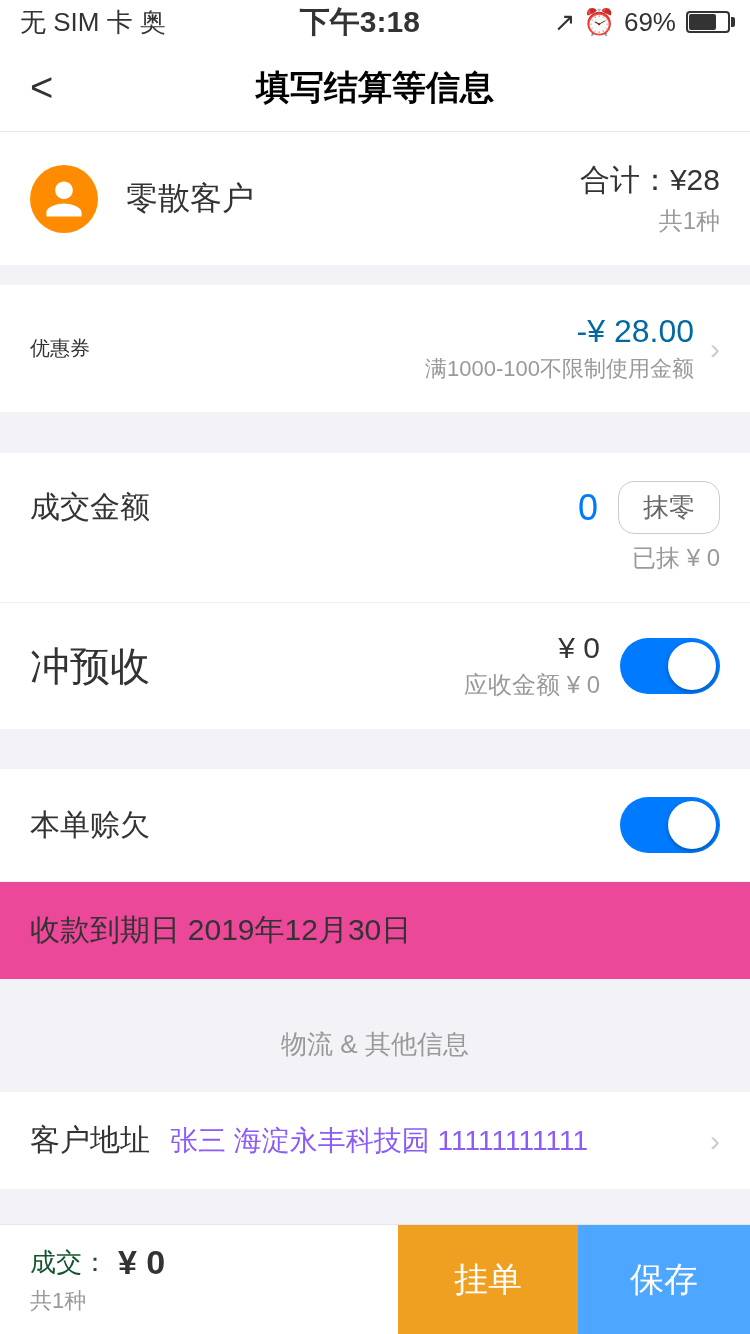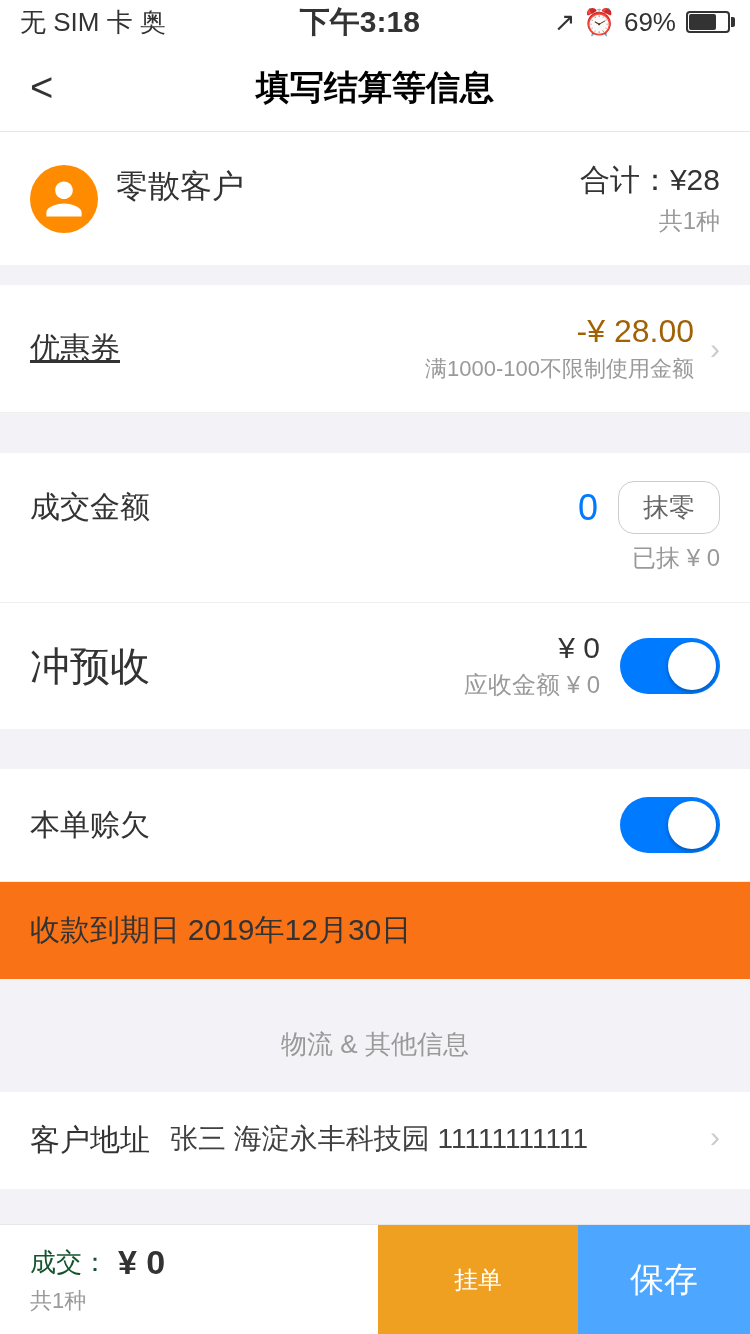--- a/index.html
+++ b/index.html
@@ -109,22 +109,22 @@
     .customer-row {
       background: #fff;
       padding: 28px 30px;
       display: flex;
       align-items: center;
       justify-content: space-between;
       margin-bottom: 20px;
     }
     .customer-left {
       display: flex;
-      align-items: flex-start;
-      gap: 18px;
+      align-items: center;
+      gap: 28px;
     }
     .customer-avatar {
       width: 68px;
       height: 68px;
       border-radius: 50%;
       background: #ff8c00;
       display: flex;
       align-items: center;
       justify-content: center;
     }
@@ -154,35 +154,34 @@
     
     .form-row {
       background: #fff;
       padding: 28px 30px;
       display: flex;
       align-items: center;
       justify-content: space-between;
       border-bottom: 1px solid #f0f0f0;
     }
     .form-row-label {
-      font-size: 30px;
-      color: #333;
-      text-decoration: underline;
+      font-size: 20px;
+      color: #333;
     }
     .form-row-right {
       display: flex;
       align-items: center;
       gap: 16px;
     }
     .coupon-right {
       text-align: right;
     }
     .coupon-amount {
       font-size: 32px;
-      color: #a16207;
+      color: #0369a1;
       font-weight: 500;
     }
     .coupon-desc {
       font-size: 22px;
       color: #999;
       margin-top: 4px;
     }
     .chevron {
       color: #ccc;
       font-size: 30px;
@@ -296,21 +295,21 @@
       justify-content: space-between;
       margin-top: 20px;
     }
     .debit-label {
       font-size: 30px;
       color: #333;
     }
 
     
     .due-date-section {
-      background: #f97316;
+      background: #ec4899;
       padding: 28px 30px;
       border-top: 1px solid #f0f0f0;
     }
     .due-date-text {
       font-size: 30px;
       color: #333;
     }
 
     
     .logistics-divider {
@@ -331,32 +330,33 @@
       font-size: 26px;
       color: #999;
       padding: 0 20px;
     }
 
     
     .address-section {
       background: #fff;
       padding: 28px 30px;
       display: flex;
+      align-items: center;
       justify-content: space-between;
       margin-top: 2px;
     }
     .address-label {
       font-size: 30px;
       color: #333;
       flex-shrink: 0;
       margin-right: 20px;
     }
     .address-value {
       font-size: 28px;
-      color: #404040;
+      color: #8b5cf6;
       flex: 1;
     }
 
     
     .bottom-bar {
       position: fixed;
       bottom: 0;
       left: 0;
       width: 750px;
       height: 110px;
@@ -383,27 +383,27 @@
       font-size: 34px;
       font-weight: 600;
       color: #333;
     }
     .bottom-count {
       font-size: 22px;
       color: #999;
       margin-top: 4px;
     }
     .btn-hang {
-      width: 200px;
+      width: 180px;
       height: 110px;
       background: #f0a020;
       display: flex;
       align-items: center;
       justify-content: center;
-      font-size: 24px;
+      font-size: 34px;
       color: #fff;
       font-weight: 500;
       cursor: pointer;
     }
     .btn-save {
       width: 172px;
       height: 110px;
       background: #4da6ff;
       display: flex;
       align-items: center;

